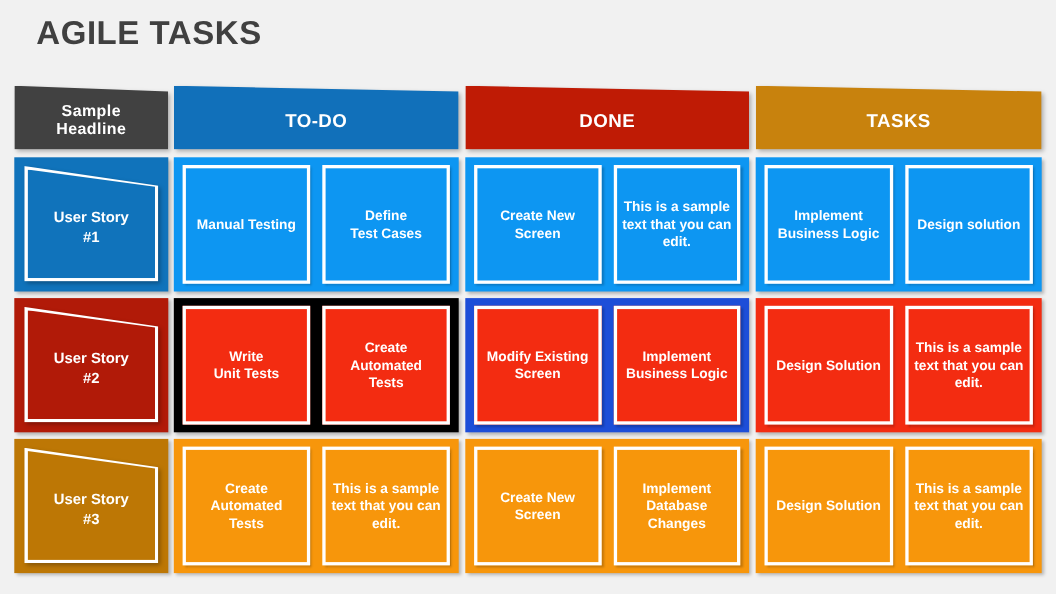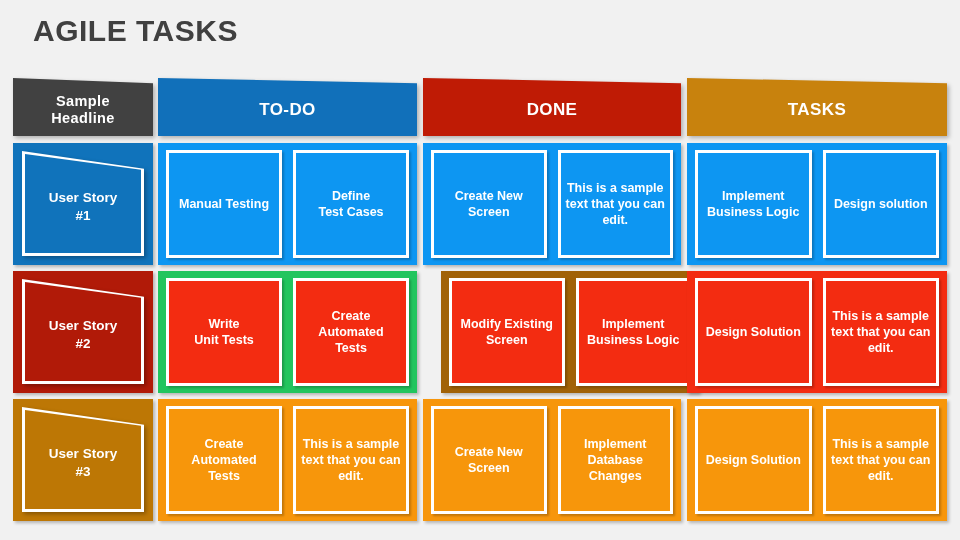--- a/index.html
+++ b/index.html
@@ -160,29 +160,29 @@
     <div class="row" style="top: 271px;">
       <div class="storycell" style="background: rgb(177, 26, 8);">
         <div class="storybox">
           <i></i>
           <u style="--c: #b11a08;"></u>
         </div>
         <div class="storytext">
           <span>User Story<br>#2</span>
         </div>
       </div>
-      <div class="cellgrp" style="left: 158px; width: 259px; background: #22c55e;">
+      <div class="cellgrp" style="left: 158px; width: 259px; background: #000000;">
         <div class="card" style="background: rgb(243, 44, 17);">
           <span>Write<br>Unit Tests</span>
         </div>
         <div class="card" style="background: rgb(243, 44, 17);">
           <span>Create<br>Automated<br>Tests</span>
         </div>
       </div>
-      <div class="cellgrp" style="left: 441px; width: 258px; background: #a16207; justify-content: center;">
+      <div class="cellgrp" style="left: 423px; width: 258px; background: #1d4ed8; justify-content: center;">
         <div class="card" style="background: rgb(243, 44, 17);">
           <span>Modify Existing<br>Screen</span>
         </div>
         <div class="card" style="background: rgb(243, 44, 17);">
           <span>Implement<br>Business Logic</span>
         </div>
       </div>
       <div class="cellgrp" style="left: 687px; width: 260px; background: rgb(243, 44, 17);">
         <div class="card" style="background: rgb(243, 44, 17);">
           <span>Design Solution</span>

